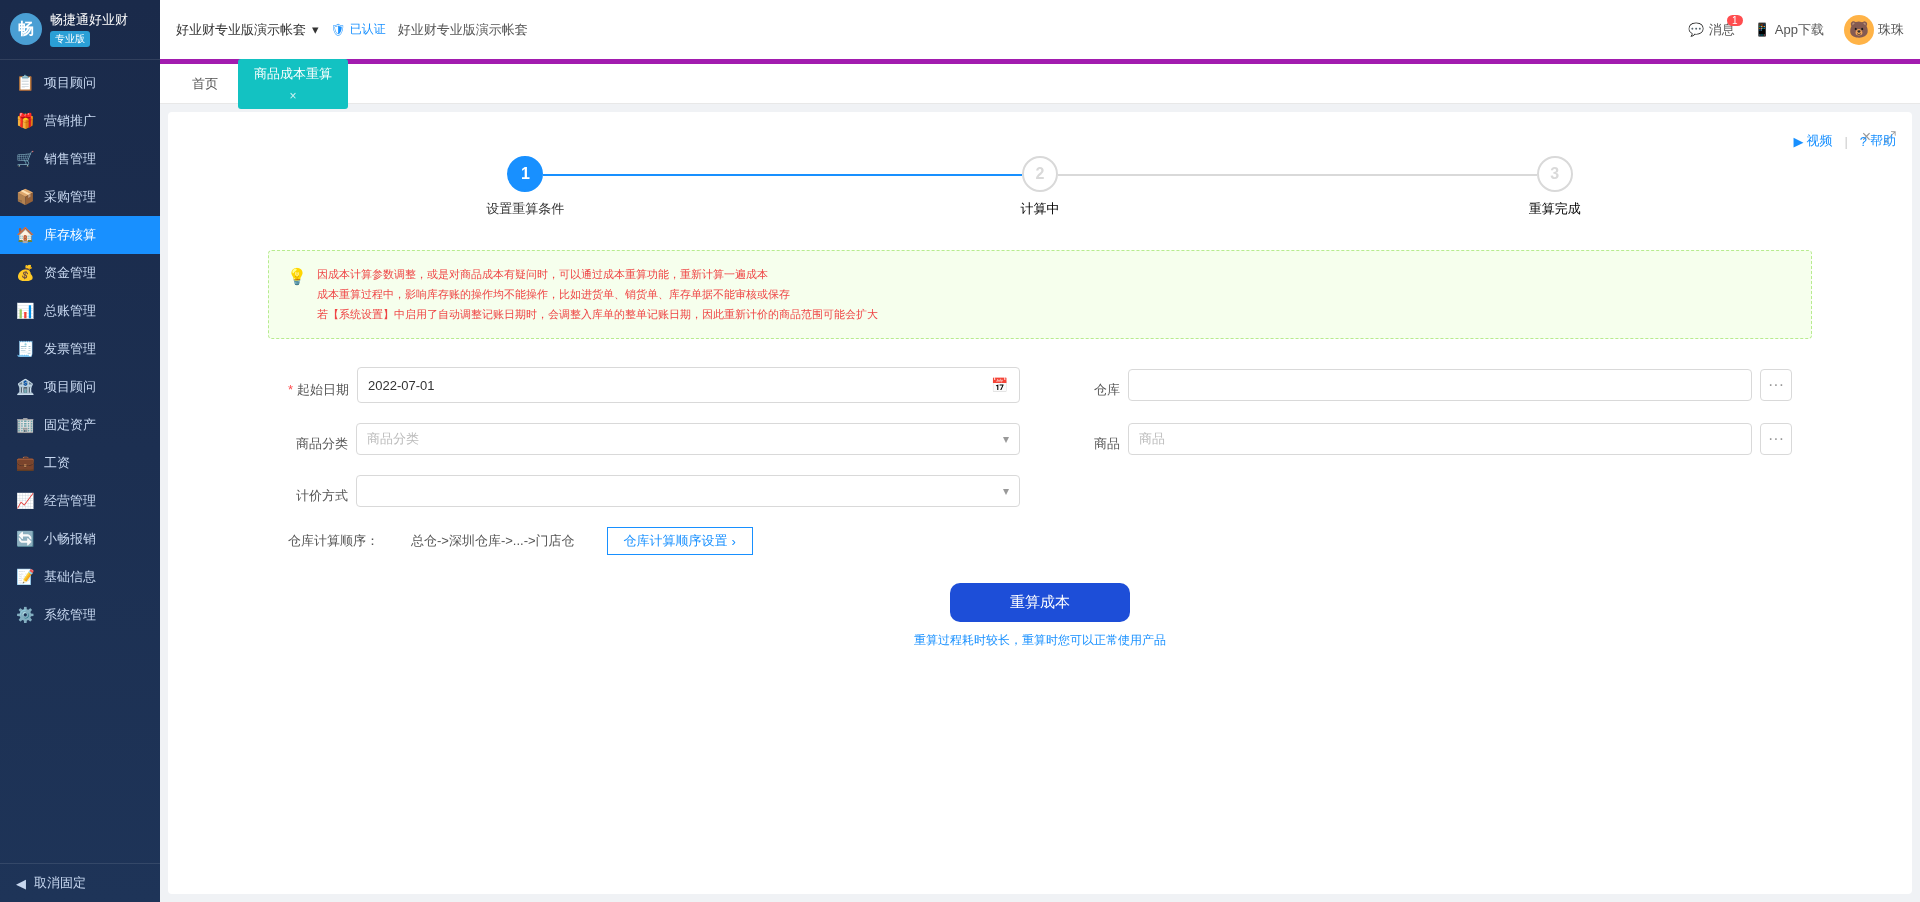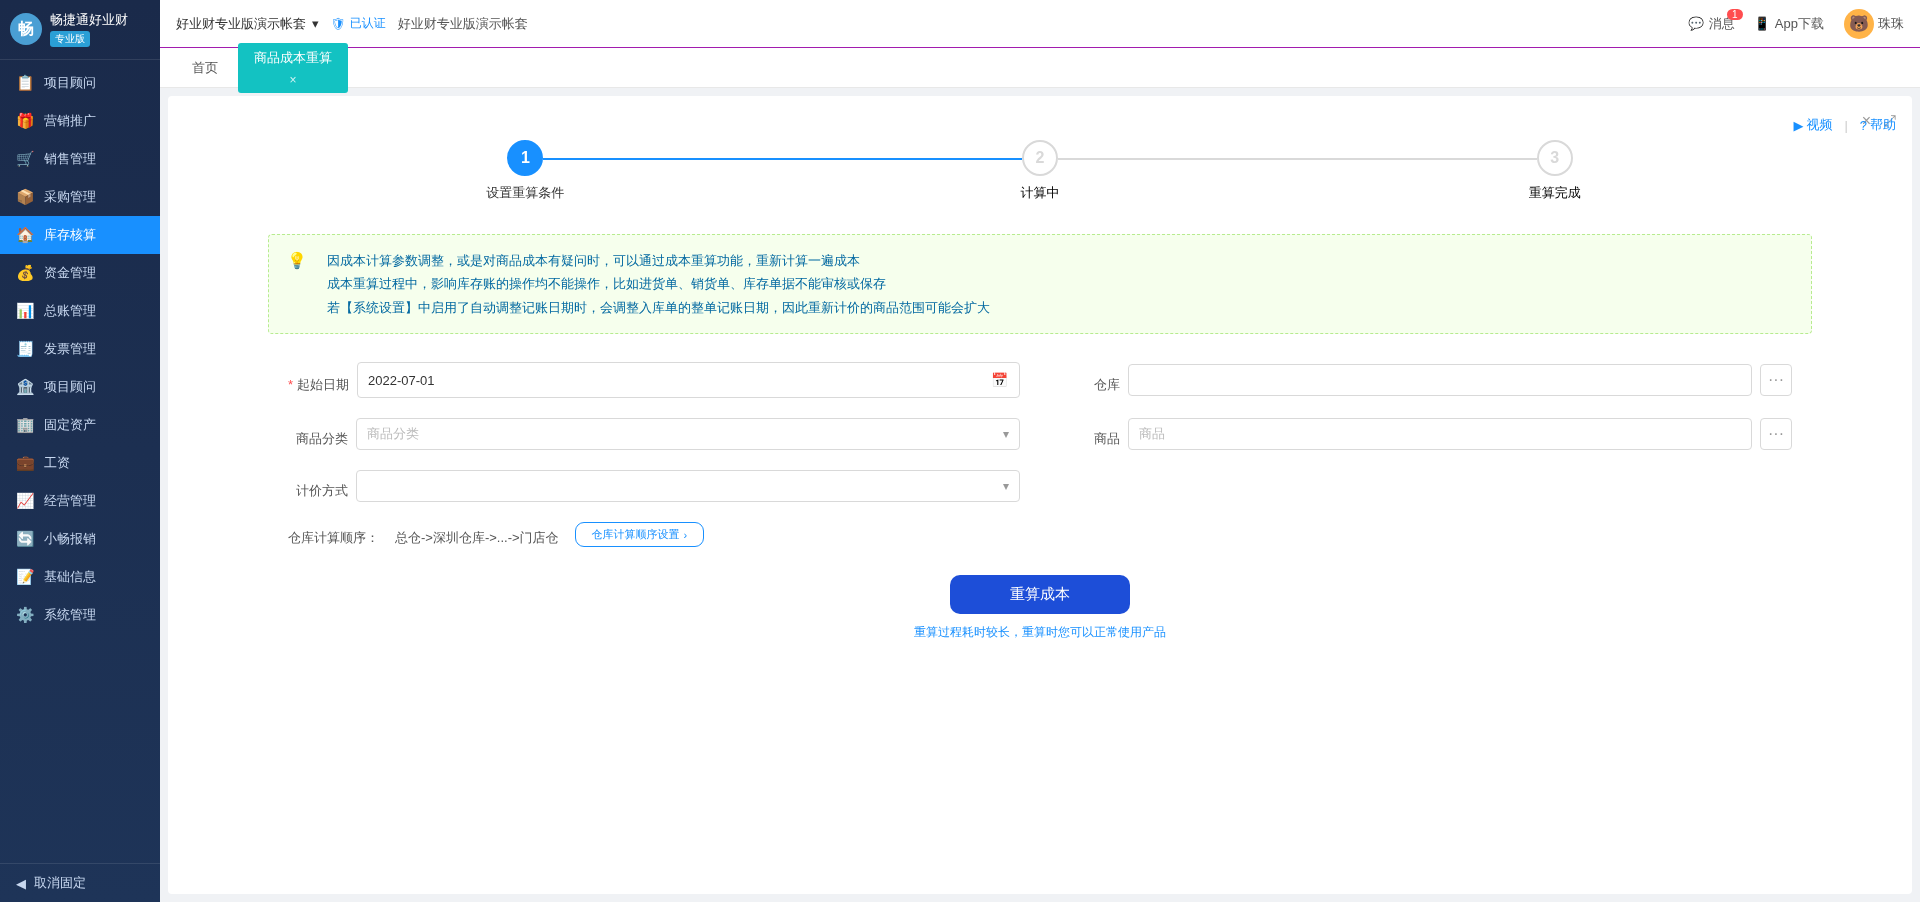--- a/index.html
+++ b/index.html
@@ -70,23 +70,23 @@
       flex: 1;
       display: flex;
       flex-direction: column;
       background: #f0f2f5;
       overflow: hidden;
     }
 
     
     .top-header {
       background: white;
-      border-bottom: 1px solid #a21caf;
+      border-bottom: 5px solid #a21caf;
       padding: 12px 16px;
-      height: 48px;
+      height: 64px;
       display: flex;
       align-items: center;
       justify-content: space-between;
     }
     .header-left {
       display: flex;
       align-items: center;
       gap: 12px;
     }
     .account-selector {
@@ -255,21 +255,21 @@
     .notice-box {
       border: 1px dashed #b7eb8f;
       background: #f6ffed;
       border-radius: 4px;
       padding: 14px 18px;
       margin-bottom: 28px;
       display: flex;
       gap: 10px;
     }
     .notice-icon { color: #faad14; font-size: 16px; margin-top: 2px; flex-shrink: 0; }
-    .notice-text { color: #0369a1; font-size: 13px; line-height: 1.8; margin-left: 10px; }
+    .notice-text { color: #ef4444; font-size: 11px; line-height: 1.8; }
 
     
     .form-section { padding: 0 20px; }
     .form-row {
       display: flex;
       align-items: center;
       margin-bottom: 20px;
       gap: 40px;
     }
     .form-field {
@@ -323,34 +323,34 @@
       display: flex; align-items: center; justify-content: center;
       cursor: pointer;
       background: white;
       color: #999;
       font-size: 16px;
     }
 
     
     .warehouse-row {
       display: flex;
-      align-items: flex-end;
-      gap: 16px;
+      align-items: center;
+      gap: 32px;
       margin-bottom: 28px;
     }
     .warehouse-label { color: #555; font-size: 13px; min-width: 80px; }
     .warehouse-value { color: #555; font-size: 13px; }
     .warehouse-btn {
       background: white;
       border: 1px solid #1890ff;
       color: #1890ff;
       padding: 4px 16px;
-      border-radius: 9px;
-      cursor: pointer;
-      font-size: 11px;
+      border-radius: 0;
+      cursor: pointer;
+      font-size: 13px;
       display: flex;
       align-items: center;
       gap: 4px;
     }
 
     
     .recalc-section { text-align: center; margin-top: 20px; }
     .recalc-btn {
       background: #1d4ed8;
       color: white;

